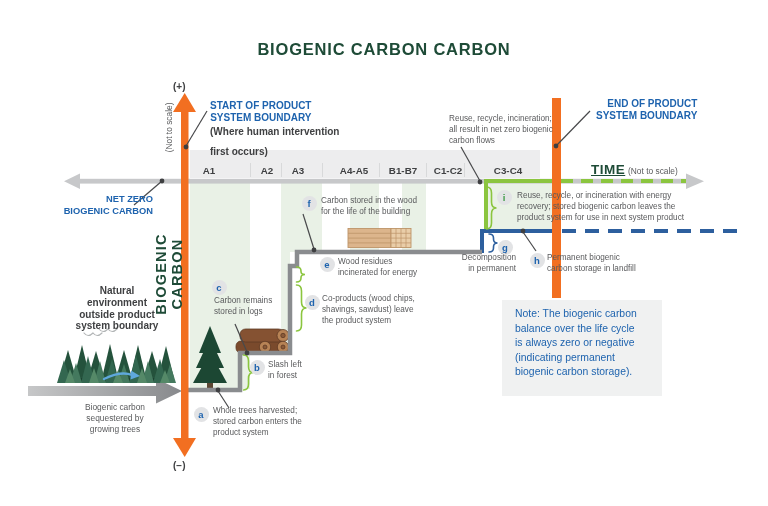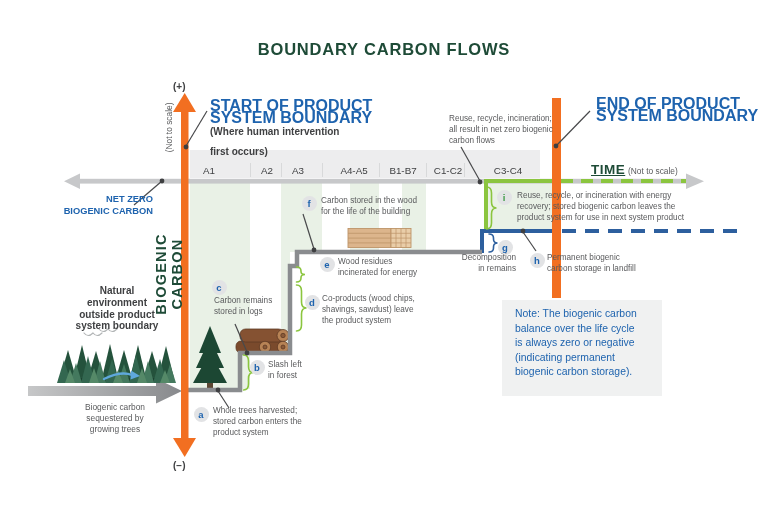--- a/index.html
+++ b/index.html
@@ -5,24 +5,24 @@
   html,body{margin:0;padding:0;background:#fff;}
   .canvas{position:relative;width:768px;height:506px;background:#fff;overflow:hidden;
           font-family:"Liberation Sans", sans-serif;color:#595A5C;}
   .abs{position:absolute;}
   .pre{white-space:pre-line;}
   .stripe{position:absolute;background:#E9F1E6;z-index:1;}
   .band{position:absolute;left:190px;top:150px;width:350px;height:28px;background:#EDEDEE;z-index:1;}
   .band-tick{position:absolute;top:13px;width:1px;height:14px;background:#D8D9DA;}
   .band-title{position:absolute;left:0;right:0;top:3px;text-align:center;font-size:9.3px;
               font-weight:bold;color:#3F4042;}
-  .mod{position:absolute;top:15px;transform:translateX(-50%);font-size:9.8px;font-weight:normal;color:#3F4042;}
+  .mod{position:absolute;top:15px;transform:translateX(-50%);font-size:9.8px;font-weight:bold;color:#3F4042;}
   svg.layer{position:absolute;left:0;top:0;z-index:2;}
   .txt{position:absolute;z-index:3;font-size:8.2px;line-height:10.8px;color:#595A5C;}
-  .blue-head{color:#1E63AE;font-weight:bold;font-size:16px;line-height:12.2px;}
+  .blue-head{color:#1E63AE;font-weight:bold;font-size:10px;line-height:12.2px;text-align:right;}
   .dark-head{color:#3F4042;font-weight:bold;font-size:10px;line-height:20px;}
   .green-head{color:#1E4B37;font-weight:bold;}
   .circle{position:absolute;z-index:3;width:15px;height:15px;border-radius:50%;background:#E2E3E5;
           text-align:center;line-height:15px;font-size:9.5px;font-weight:bold;color:#1E63AE;}
   .circle.green{color:#3F9B48;}
   .vert{transform:rotate(-90deg);transform-origin:center center;text-align:center;}
   .title{position:absolute;left:0;right:0;top:40px;text-align:center;z-index:3;
          font-size:16.5px;font-weight:bold;letter-spacing:0.8px;color:#1E4B37;}
   .note-box{position:absolute;left:502px;top:300px;width:160px;height:96px;background:#F0F1F1;z-index:1;}
   .note-text{position:absolute;left:515px;top:307px;z-index:3;font-size:10.4px;line-height:14.6px;
@@ -189,21 +189,21 @@
         <circle cx="162" cy="181" r="2.4"></circle>
       <circle cx="556" cy="146" r="2.4"></circle>
         <circle cx="480" cy="182" r="2.4"></circle>
       <circle cx="314" cy="250" r="2.4"></circle>
         <circle cx="247" cy="353" r="2.4"></circle>
       <circle cx="218" cy="390" r="2.4"></circle>
         <circle cx="523" cy="231" r="2.4"></circle>
     </g>
   </svg>
 
-  <div class="title">BOUNDARY CARBON FLOWS</div>
+  <div class="title">BIOGENIC CARBON CARBON</div>
 
   <div class="abs sign" style="left:173px;top:81px;">(+)</div>
   <div class="abs sign" style="left:173px;top:460px;">(−)</div>
   <div class="txt vert" style="left:134px;top:122px;width:70px;font-size:8.4px;color:#595A5C;">(Not to scale)</div>
   <div class="abs vert green-head" style="left:99px;top:258px;width:140px;z-index:3;font-size:14.5px;letter-spacing:1.2px;">BIOGENIC CARBON</div>
 
   <div class="txt pre blue-head" style="left:53px;top:194px;width:100px;text-align:right;font-size:9.3px;line-height:11.5px;">NET ZERO
 BIOGENIC CARBON</div>
 
   <div class="txt pre blue-head" style="left:210px;top:100px;">START OF PRODUCT
@@ -248,21 +248,21 @@
   <div class="circle" style="left:319.5px;top:256.5px;">e</div>
   <div class="txt pre" style="left:338px;top:257px;">Wood residues
 incinerated for energy</div>
 
   <div class="circle" style="left:301.5px;top:195.5px;">f</div>
   <div class="txt pre" style="left:321px;top:196px;">Carbon stored in the wood
 for the life of the building</div>
 
   <div class="circle" style="left:497.5px;top:239.5px;">g</div>
   <div class="txt pre" style="left:436px;top:253px;width:80px;text-align:right;">Decomposition
-in remains</div>
+in permanent</div>
 
   <div class="circle" style="left:529.5px;top:252.5px;">h</div>
   <div class="txt pre" style="left:547px;top:253px;">Permanent biogenic
 carbon storage in landfill</div>
 
   <div class="circle green" style="left:496.5px;top:189.5px;">i</div>
   <div class="txt pre" style="left:517px;top:191px;">Reuse, recycle, or incineration with energy
 recovery; stored biogenic carbon leaves the
 product system for use in next system product</div>
 

